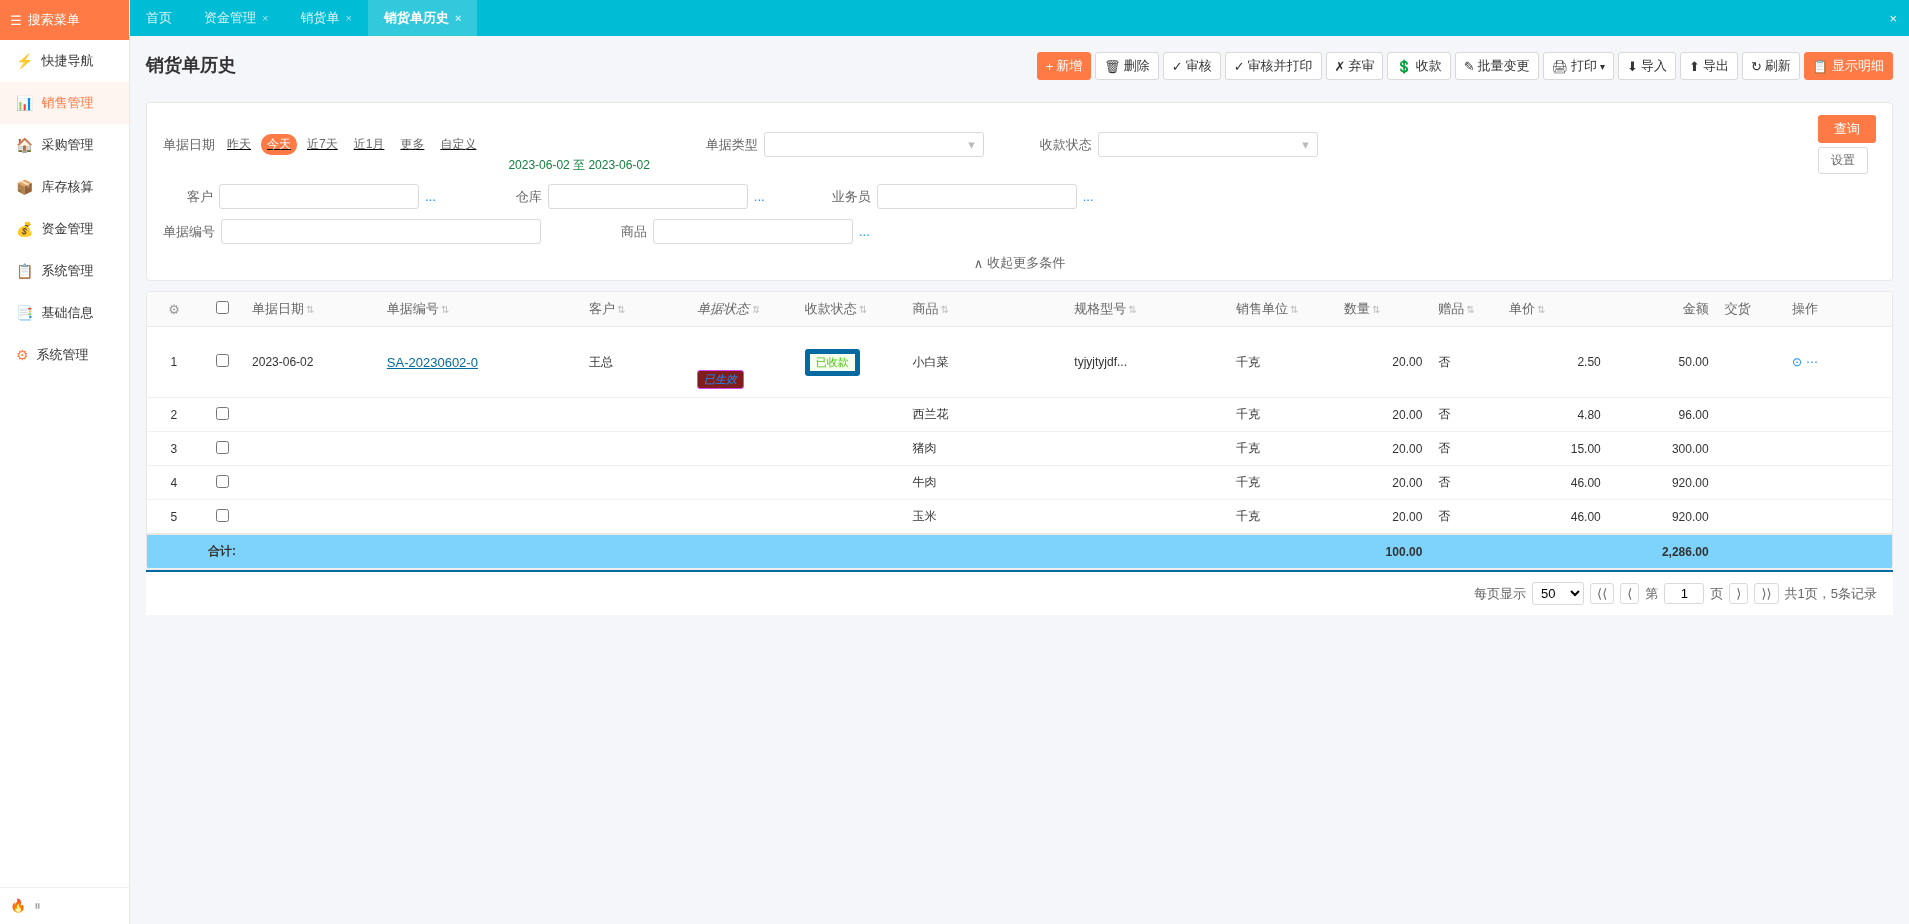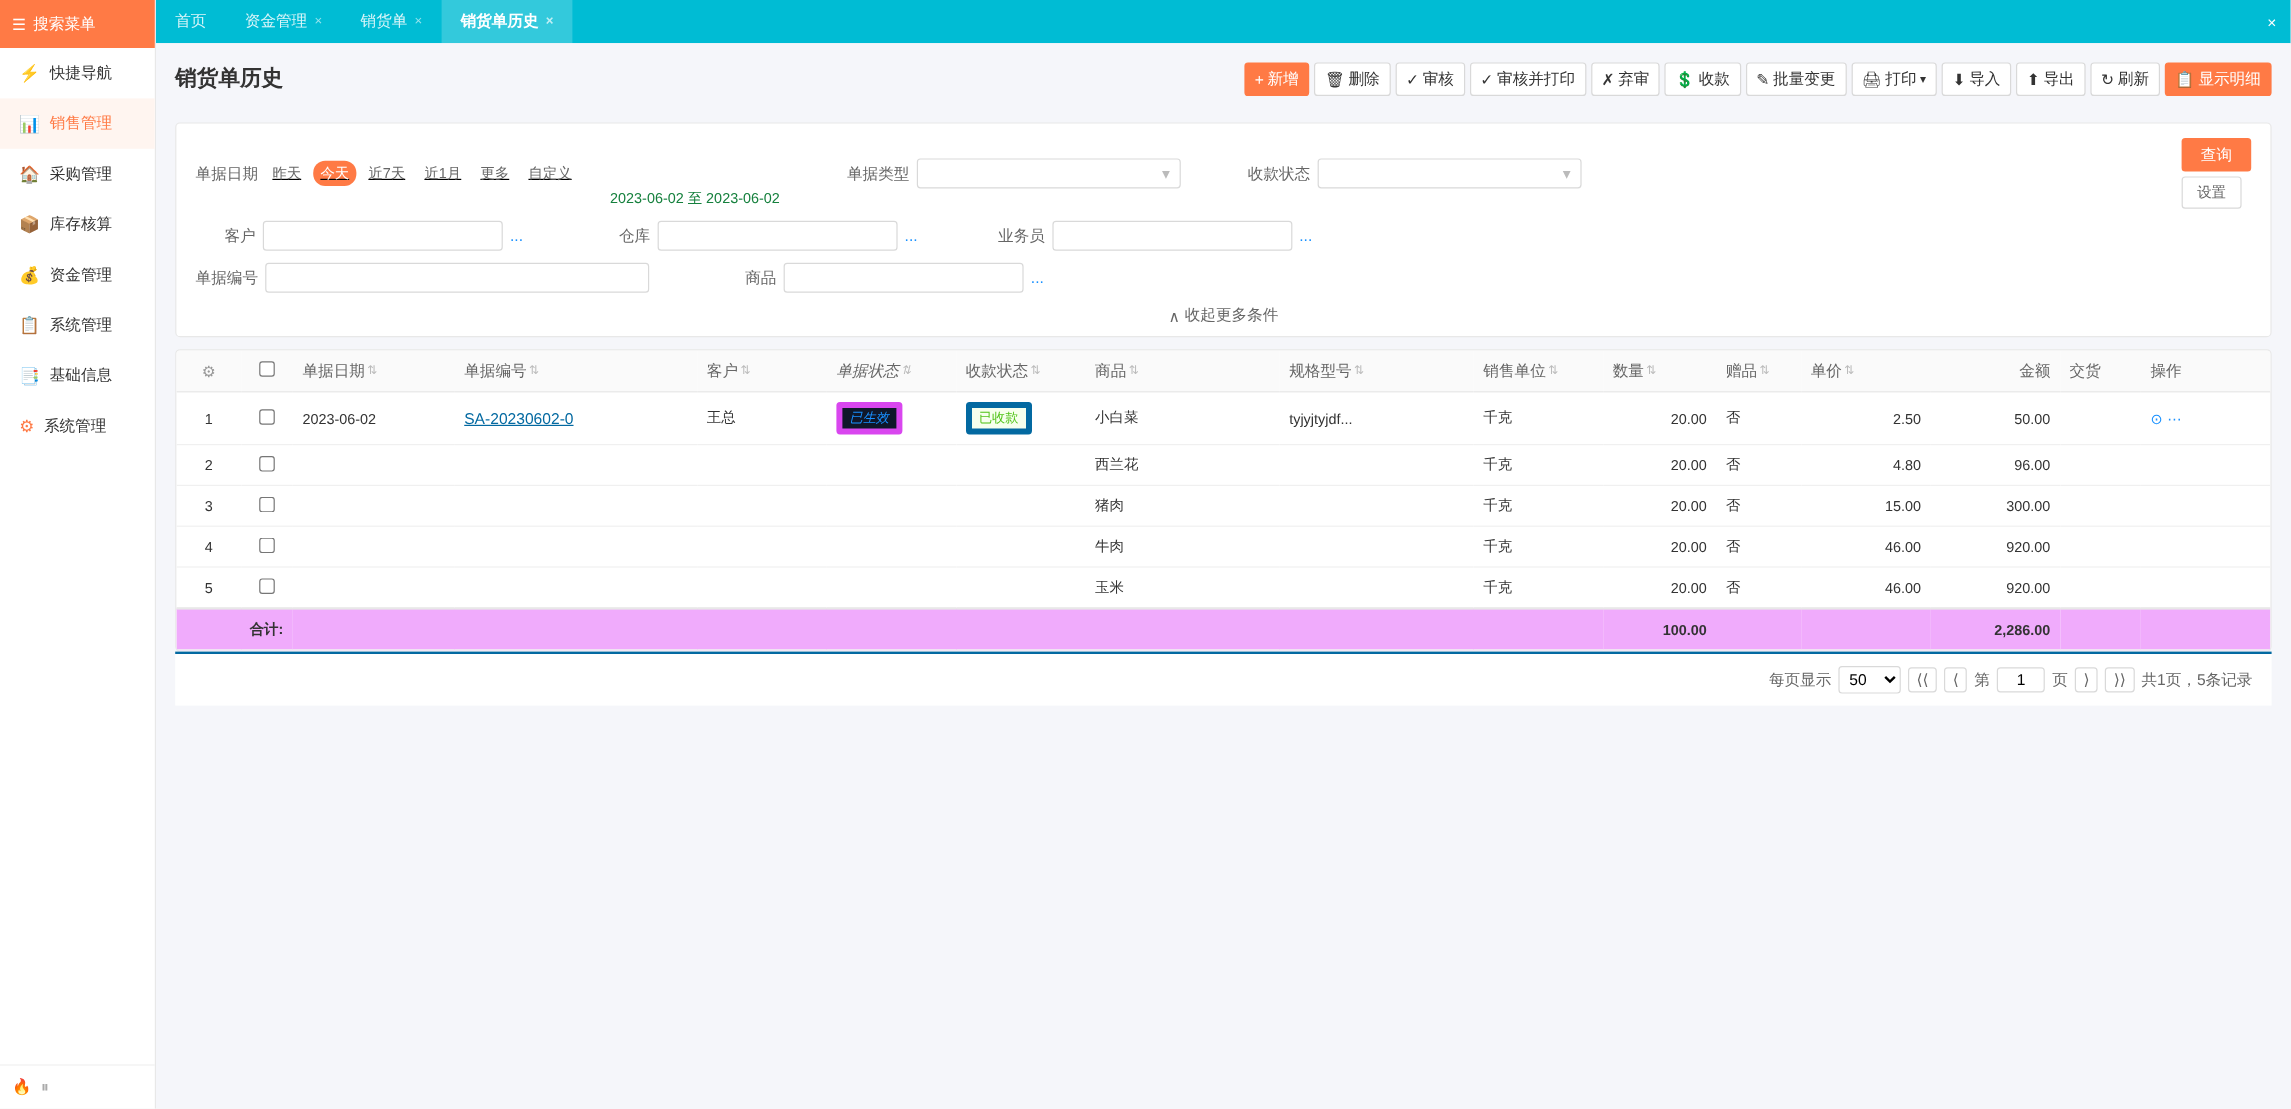--- a/index.html
+++ b/index.html
@@ -36,27 +36,27 @@
 
     
     .table-wrapper { background: #fff; border-radius: 4px; border: 1px solid #e8e8e8; overflow: auto; }
     table { width: 100%; border-collapse: collapse; }
     thead tr { background: #fafafa; }
     th { padding: 8px 8px; border-bottom: 1px solid #e8e8e8; color: #666; font-weight: normal; text-align: left; white-space: nowrap; font-size: 12px; }
     td { padding: 8px 8px; border-bottom: 1px solid #f0f0f0; color: #333; font-size: 12px; white-space: nowrap; }
     .th-sort { display: flex; align-items: center; gap: 2px; cursor: pointer; }
     .sort-icon { color: #bbb; font-size: 10px; }
     .status-badge { display: inline-block; padding: 1px 6px; border-radius: 3px; font-size: 11px; }
-    .status-active { background: #0f172a; color: #1890ff; border: 5px solid #d946ef; }
+    .status-active { background: #7f1d1d; color: #1890ff; border: 1px solid #d946ef; margin-top: 35px; }
     .status-paid { background: #f6ffed; color: #52c41a; border: 5px solid #0369a1; }
     .settings-icon { color: #999; cursor: pointer; }
     .action-btn { color: #1890ff; cursor: pointer; font-size: 12px; }
 
     
-    .summary-row { background: #f0abfc; }
+    .summary-row { background: #7dd3fc; }
     .summary-row td { font-weight: bold; color: #333; border-top: 2px solid #e8e8e8; }
 
     
     .pagination { display: flex; align-items: center; justify-content: flex-end; gap: 6px; padding: 10px 16px; background: #fff; border-top: 2px solid #0369a1; font-size: 12px; color: #666; }
     .page-btn { border: 1px solid #d9d9d9; background: #fff; padding: 2px 6px; border-radius: 3px; cursor: pointer; color: #666; }
     .page-input { border: 1px solid #d9d9d9; border-radius: 3px; width: 40px; text-align: center; padding: 2px 4px; }
     .page-select { border: 1px solid #d9d9d9; border-radius: 3px; padding: 2px 4px; background: #fff; }
 
     
     .header-row { display: flex; justify-content: space-between; align-items: center; margin-bottom: 10px; }

